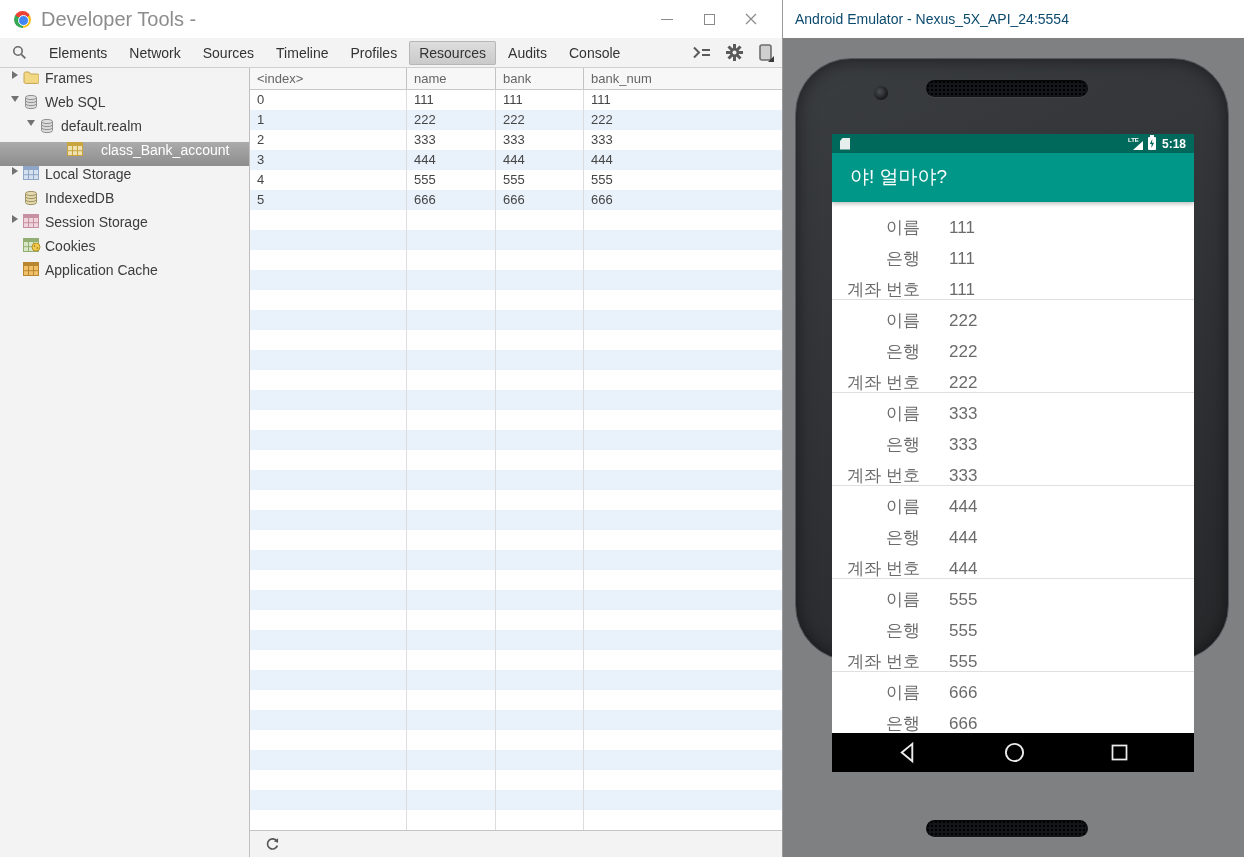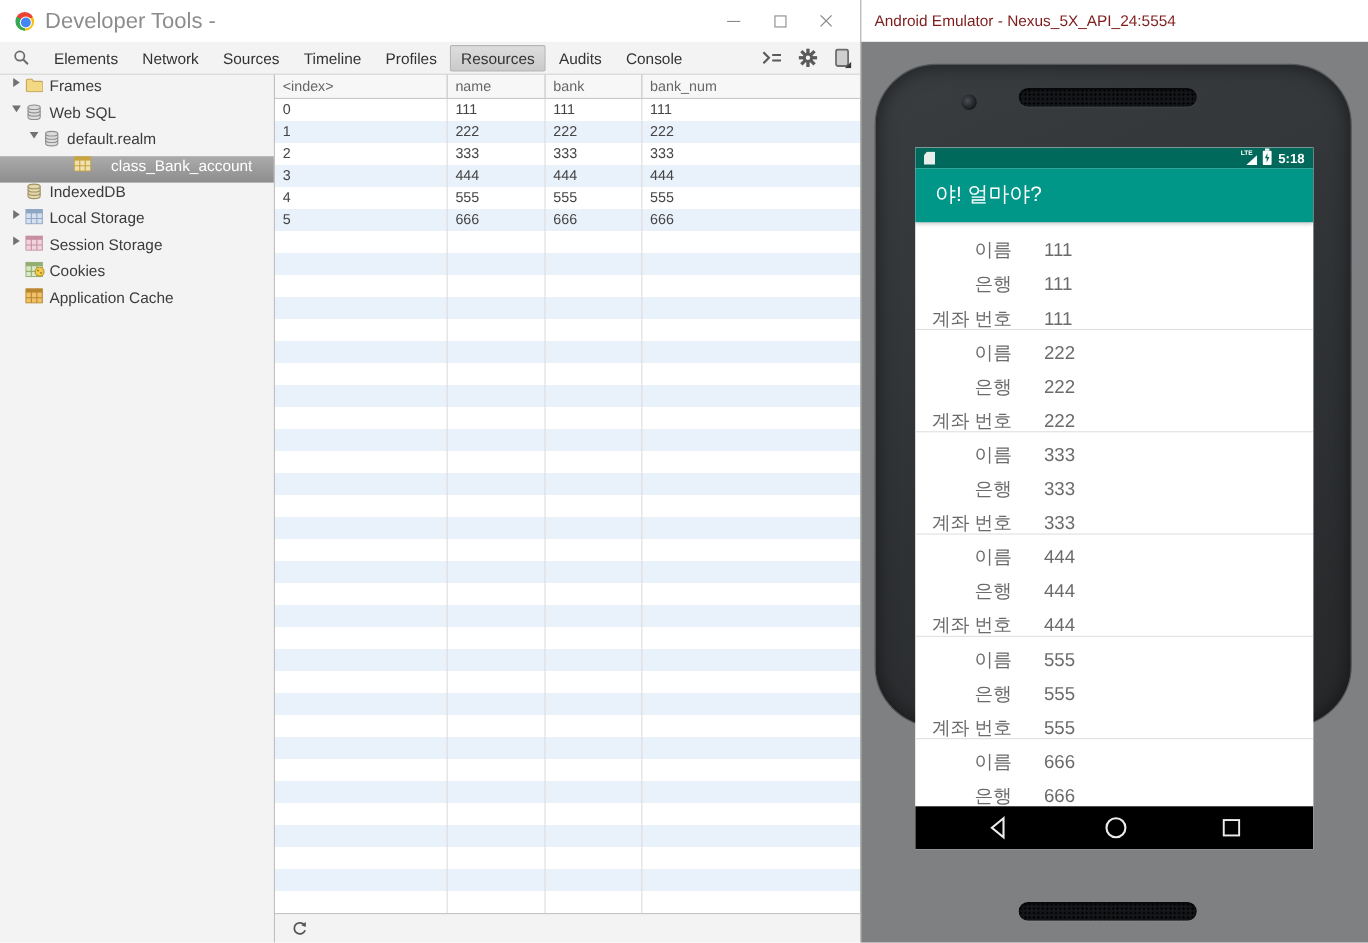--- a/index.html
+++ b/index.html
@@ -47,21 +47,21 @@
   .grid-cell { font-size:13px; color:#454545; padding:2px 0 0 7px; border-right:1px solid #dcdcdc; overflow:hidden; }
   .grid-cell:last-child { border-right:none; }
   .c0 { width:157px; flex:0 0 157px; } .c1 { width:89px; flex:0 0 89px; }
   .c2 { width:88px; flex:0 0 88px; }  .c3 { flex:1; }
   .dt-footer { height:27px; background:#f3f3f3; border-top:1px solid #c5c5c5; display:flex; align-items:center; padding-left:10px; flex:0 0 auto; }
   .refresh-btn { width:24px; height:24px; display:flex; align-items:center; justify-content:center; }
 
   
   .emulator { width:461px; height:857px; display:flex; flex-direction:column; background:#7e8081; }
   .emu-titlebar { height:38px; background:#fff; display:flex; align-items:center; padding-left:12px; flex:0 0 auto; }
-  .emu-title { font-size:14px; color:#7f1d1d; }
+  .emu-title { font-size:14px; color:#0c4a6e; }
   .emu-body { flex:1; position:relative; }
   .phone { position:absolute; left:12px; top:20px; width:434px; height:603px; border-radius:56px;
     background:linear-gradient(155deg,#3a3d40,#26282a); border:1px solid #54575a;
     box-shadow:inset 0 0 18px rgba(0,0,0,.55); }
   .cam { position:absolute; left:78px; top:27px; width:14px; height:14px; border-radius:50%;
     background:radial-gradient(circle at 40% 40%, #4a4f54, #17191b 70%); }
   .speaker { position:absolute; left:130px; width:162px; height:17px; border-radius:9px;
     background:#141619; box-shadow:inset 0 1px 3px #000, 0 1px 0 rgba(255,255,255,.06);
     background-image:radial-gradient(#000 35%, transparent 36%); background-size:4px 4px; }
   .speaker.top { top:21px; } .speaker.bottom { top:761px; }
@@ -193,36 +193,36 @@
           <div class="tree-item selected" style="padding-left: 40px; gap: 12px;">
             <span class="disc"></span>
             <span class="tree-icon"><svg width="16" height="14" viewBox="0 0 16 14">
                 <rect x="0.5" y="0.5" width="15" height="13" fill="#EFE2B0" stroke="#C8A53F"></rect>
                 <rect x="0.5" y="0.5" width="15" height="3.5" fill="#C8A53F"></rect>
                 <path d="M5.5 0.5 V13.5 M10.5 0.5 V13.5 M0.5 8.7 H15.5" stroke="#C8A53F" fill="none"></path>
               </svg></span>
             <span>class_Bank_account</span>
           </div>
           <div class="tree-item" style="padding-left: 8px;">
+            <span class="disc closed"></span>
+            <span class="tree-icon"><svg width="16" height="14" viewBox="0 0 16 14">
+                <rect x="0.5" y="0.5" width="15" height="13" fill="#D6E1EF" stroke="#8FA6C6"></rect>
+                <rect x="0.5" y="0.5" width="15" height="3.5" fill="#8FA6C6"></rect>
+                <path d="M5.5 0.5 V13.5 M10.5 0.5 V13.5 M0.5 8.7 H15.5" stroke="#8FA6C6" fill="none"></path>
+              </svg></span>
+            <span>Local Storage</span>
+          </div>
+          <div class="tree-item" style="padding-left: 8px;">
             <span class="disc"></span>
             <span class="tree-icon"><svg width="16" height="16" viewBox="0 0 16 16">
                 <path d="M2.5 3.5 v9 a5.5 2.1 0 0 0 11 0 v-9" fill="#e3d9ad" stroke="#9e9166"></path>
                 <ellipse cx="8" cy="3.5" rx="5.5" ry="2.1" fill="#e3d9ad" stroke="#9e9166"></ellipse>
                 <path d="M2.5 6.5 a5.5 2.1 0 0 0 11 0 M2.5 9.5 a5.5 2.1 0 0 0 11 0" fill="none" stroke="#9e9166"></path>
               </svg></span>
             <span>IndexedDB</span>
-          </div>
-          <div class="tree-item" style="padding-left: 8px;">
-            <span class="disc closed"></span>
-            <span class="tree-icon"><svg width="16" height="14" viewBox="0 0 16 14">
-                <rect x="0.5" y="0.5" width="15" height="13" fill="#D6E1EF" stroke="#8FA6C6"></rect>
-                <rect x="0.5" y="0.5" width="15" height="3.5" fill="#8FA6C6"></rect>
-                <path d="M5.5 0.5 V13.5 M10.5 0.5 V13.5 M0.5 8.7 H15.5" stroke="#8FA6C6" fill="none"></path>
-              </svg></span>
-            <span>Local Storage</span>
           </div>
           <div class="tree-item" style="padding-left: 8px;">
             <span class="disc closed"></span>
             <span class="tree-icon"><svg width="16" height="14" viewBox="0 0 16 14">
                 <rect x="0.5" y="0.5" width="15" height="13" fill="#EFD4DC" stroke="#C78FA2"></rect>
                 <rect x="0.5" y="0.5" width="15" height="3.5" fill="#C78FA2"></rect>
                 <path d="M5.5 0.5 V13.5 M10.5 0.5 V13.5 M0.5 8.7 H15.5" stroke="#C78FA2" fill="none"></path>
               </svg></span>
             <span>Session Storage</span>
           </div>

